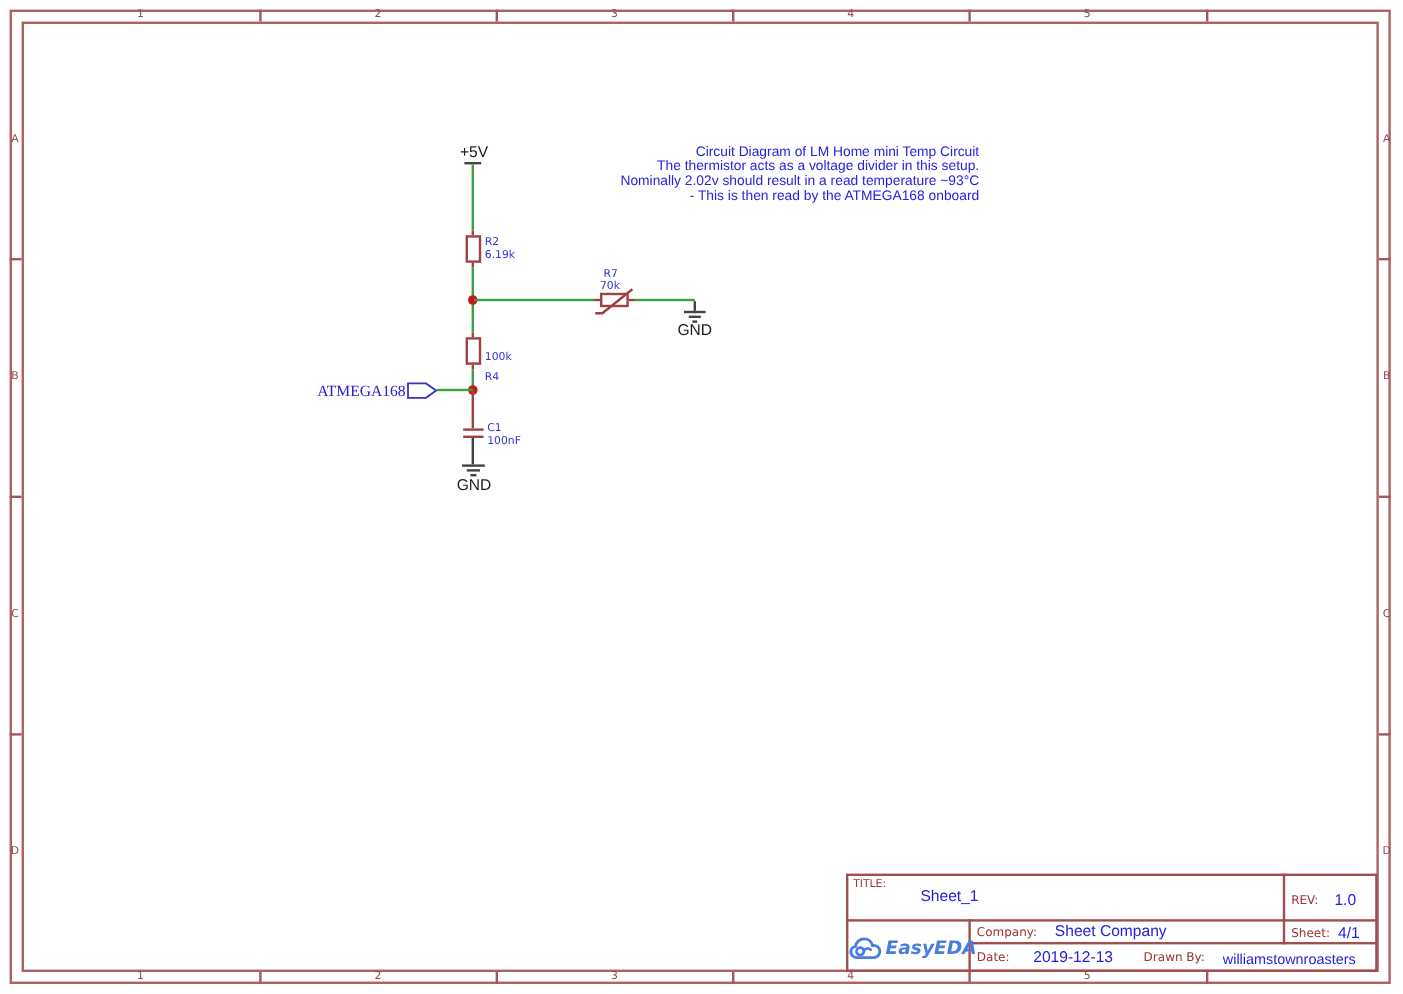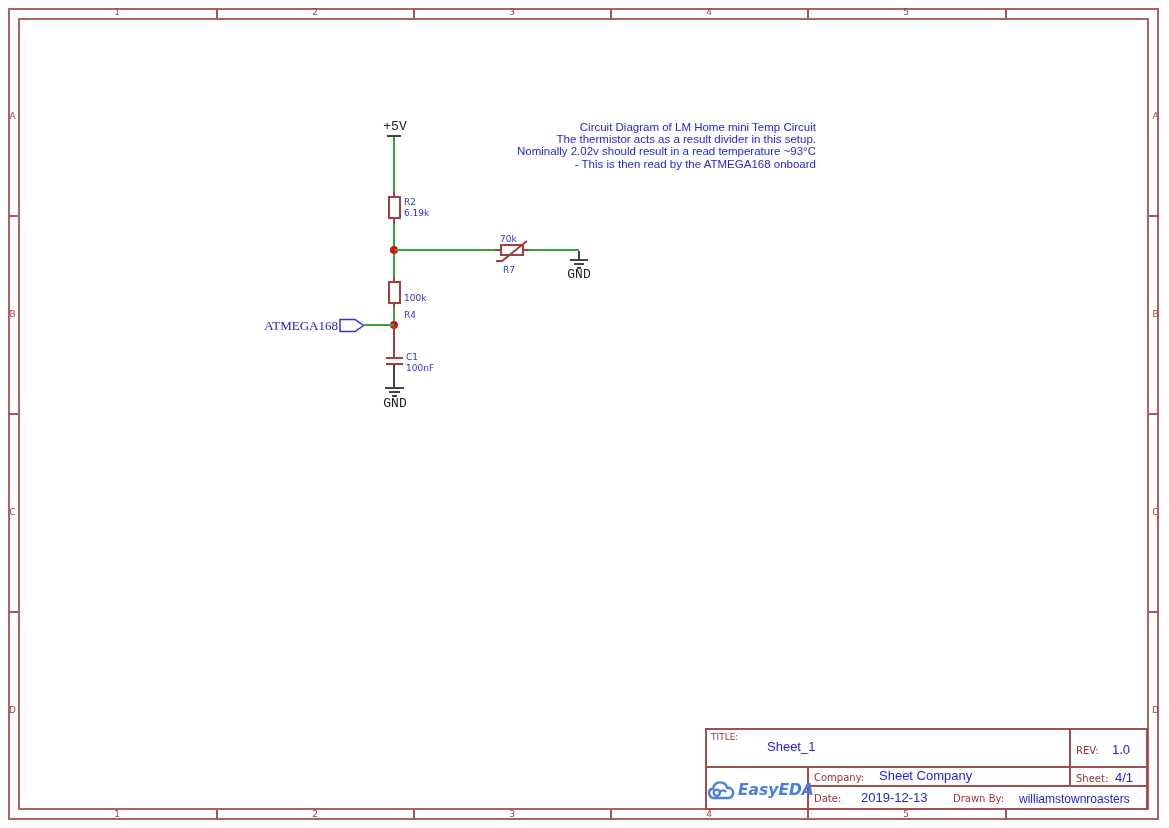--- a/index.html
+++ b/index.html
@@ -13,21 +13,21 @@
               font-family:"DejaVu Sans",sans-serif;}
   
   .wire{position:absolute;background:#3aa33a;}
   .pin{position:absolute;background:#a04141;}
   .gray{position:absolute;background:#444444;}
   .comp-body{position:absolute;border:2px solid #a04141;background:#ffffff;box-sizing:border-box;}
   .junction{position:absolute;width:8px;height:8px;border-radius:50%;background:#c41c1c;}
   .comp-label{position:absolute;color:#3333cc;font-size:9px;line-height:10px;white-space:nowrap;
               font-family:"DejaVu Sans",sans-serif;}
   .serif-label{position:absolute;color:#1a1a1a;font-size:13px;line-height:13px;white-space:nowrap;
-               font-family:Liberation Mono, monospace;}
+               font-family:Liberation Sans, sans-serif;}
   .netport-text{position:absolute;color:#2222cc;font-size:13px;line-height:14px;text-align:right;
                 font-family:"Liberation Serif",serif;}
   
   #annotation{position:absolute;right:353px;top:121px;width:520px;text-align:right;
               color:#2424dd;font-size:11.5px;line-height:12.2px;font-family:"Liberation Sans",sans-serif;}
   
   .tb-line{position:absolute;background:#a04e4e;}
   .tb-rect{position:absolute;border:2px solid #a04e4e;box-sizing:border-box;}
   .tb-label{position:absolute;color:#993333;font-size:10px;line-height:11px;white-space:nowrap;
             font-family:"DejaVu Sans",sans-serif;}
@@ -83,21 +83,21 @@
   <div class="grid-label" style="left:7px;top:507px;width:11px;">C</div>
   <div class="grid-label" style="left:7px;top:705px;width:11px;">D</div>
 
   <div class="grid-label" style="left:1150px;top:111px;width:11px;">A</div>
   <div class="grid-label" style="left:1150px;top:309px;width:11px;">B</div>
   <div class="grid-label" style="left:1150px;top:507px;width:11px;">C</div>
   <div class="grid-label" style="left:1150px;top:705px;width:11px;">D</div>
 
   <div id="annotation">
     <div>Circuit Diagram of LM Home mini Temp Circuit</div>
-    <div>The thermistor acts as a result divider in this setup.</div>
+    <div>The thermistor acts as a voltage divider in this setup.</div>
     <div>Nominally 2.02v should result in a read temperature ~93°C</div>
     <div>- This is then read by the ATMEGA168 onboard</div>
   </div>
 
   <div class="serif-label" style="left:381px;top:120px;width:28px;text-align:center;">+5V</div>
   <div class="gray" style="left:387px;top:135px;width:14px;height:2px;"></div>
 
   <div class="wire" style="left:393px;top:137px;width:2px;height:55px;"></div>
   <div class="pin" style="left:393px;top:192px;width:2px;height:4px;"></div>
 
@@ -136,21 +136,21 @@
   <div class="gray" style="left:392px;top:395px;width:5px;height:2px;"></div>
   <div class="serif-label" style="left:376px;top:397px;width:38px;text-align:center;">GND</div>
 
   <div class="wire" style="left:395px;top:249px;width:100px;height:2px;"></div>
   <div class="pin" style="left:495px;top:249px;width:5px;height:2px;"></div>
   <div class="comp-body" style="left:500px;top:244px;width:24px;height:12px;"></div>
   <svg class="abs" style="left:493px;top:237px;" width="40" height="27">
     <path d="M3,24 L9,24 L34,4" fill="none" stroke="#a04141" stroke-width="2"></path>
   </svg>
   <div class="pin" style="left:524px;top:249px;width:5px;height:2px;"></div>
-  <div class="comp-label" style="left:503px;top:224px;margin-top:41px;">R7</div>
+  <div class="comp-label" style="left:503px;top:224px;">R7</div>
   <div class="comp-label" style="left:500px;top:234px;">70k</div>
   <div class="wire" style="left:529px;top:249px;width:50px;height:2px;"></div>
 
   <div class="gray" style="left:578px;top:251px;width:2px;height:8px;"></div>
   <div class="gray" style="left:570px;top:259px;width:18px;height:2px;"></div>
   <div class="gray" style="left:574px;top:263px;width:10px;height:2px;"></div>
   <div class="gray" style="left:577px;top:267px;width:4px;height:2px;"></div>
   <div class="serif-label" style="left:560px;top:268px;width:38px;text-align:center;">GND</div>
 
   <div class="tb-rect" style="left:705px;top:728px;width:443px;height:82px;"></div>

